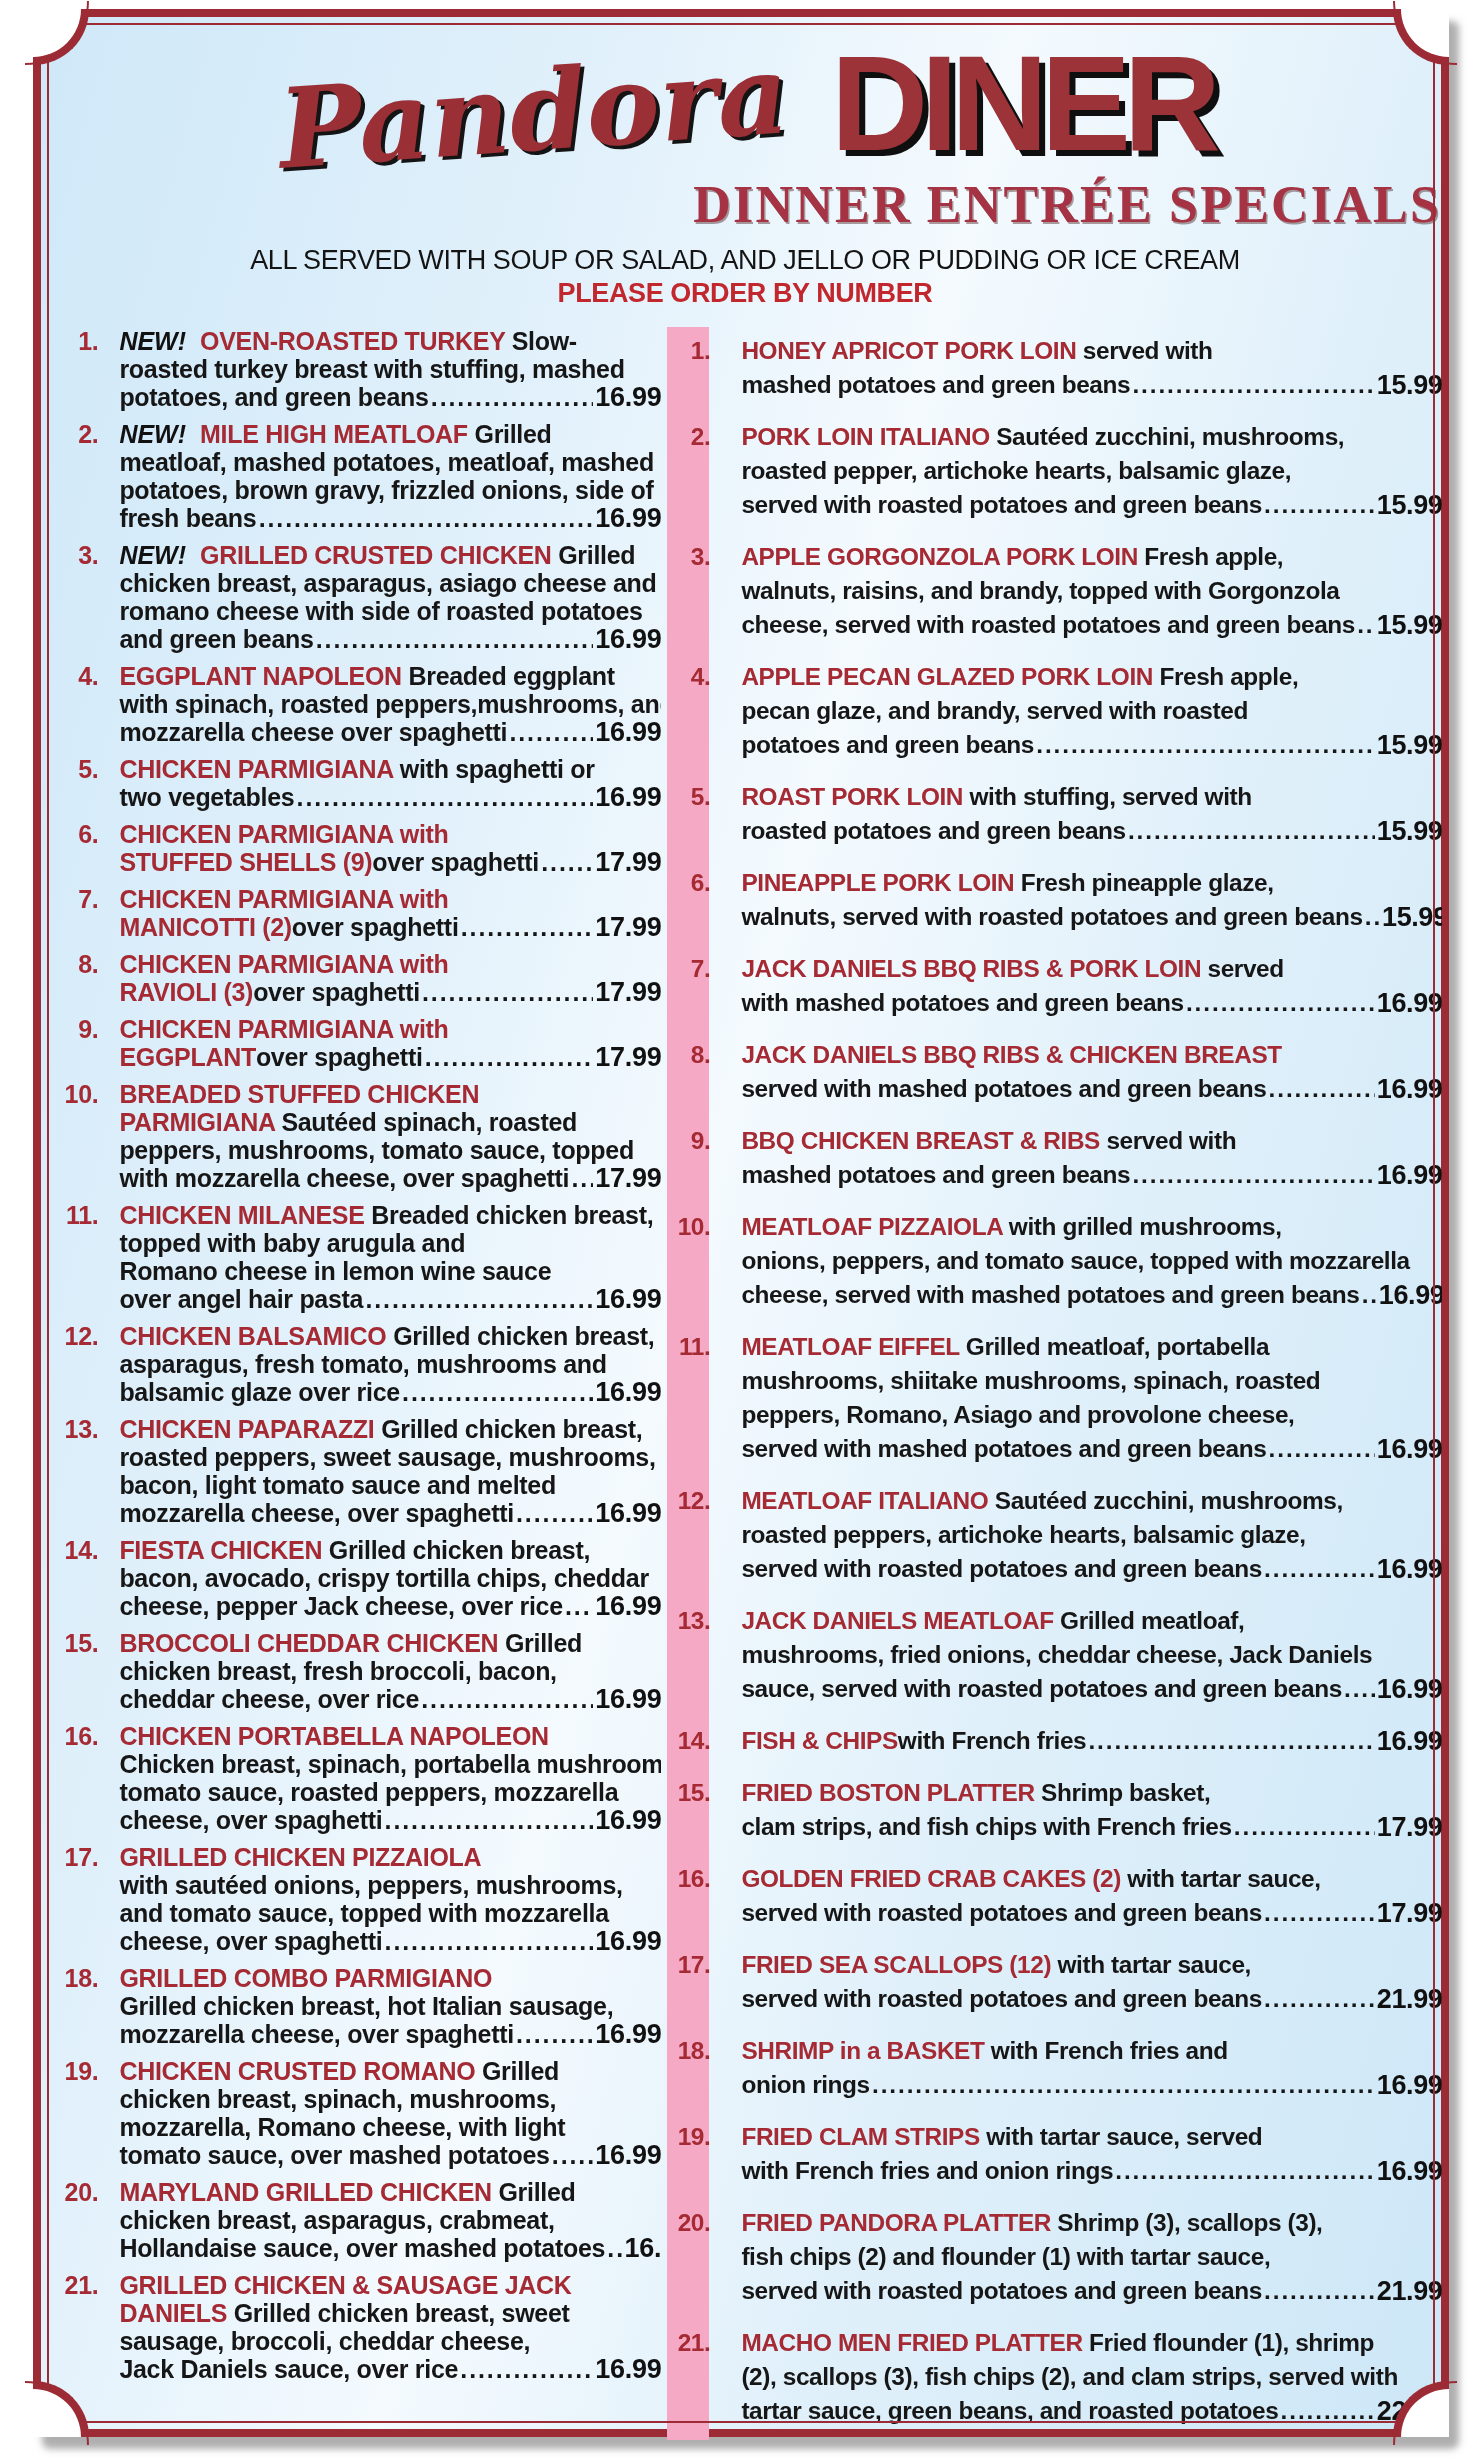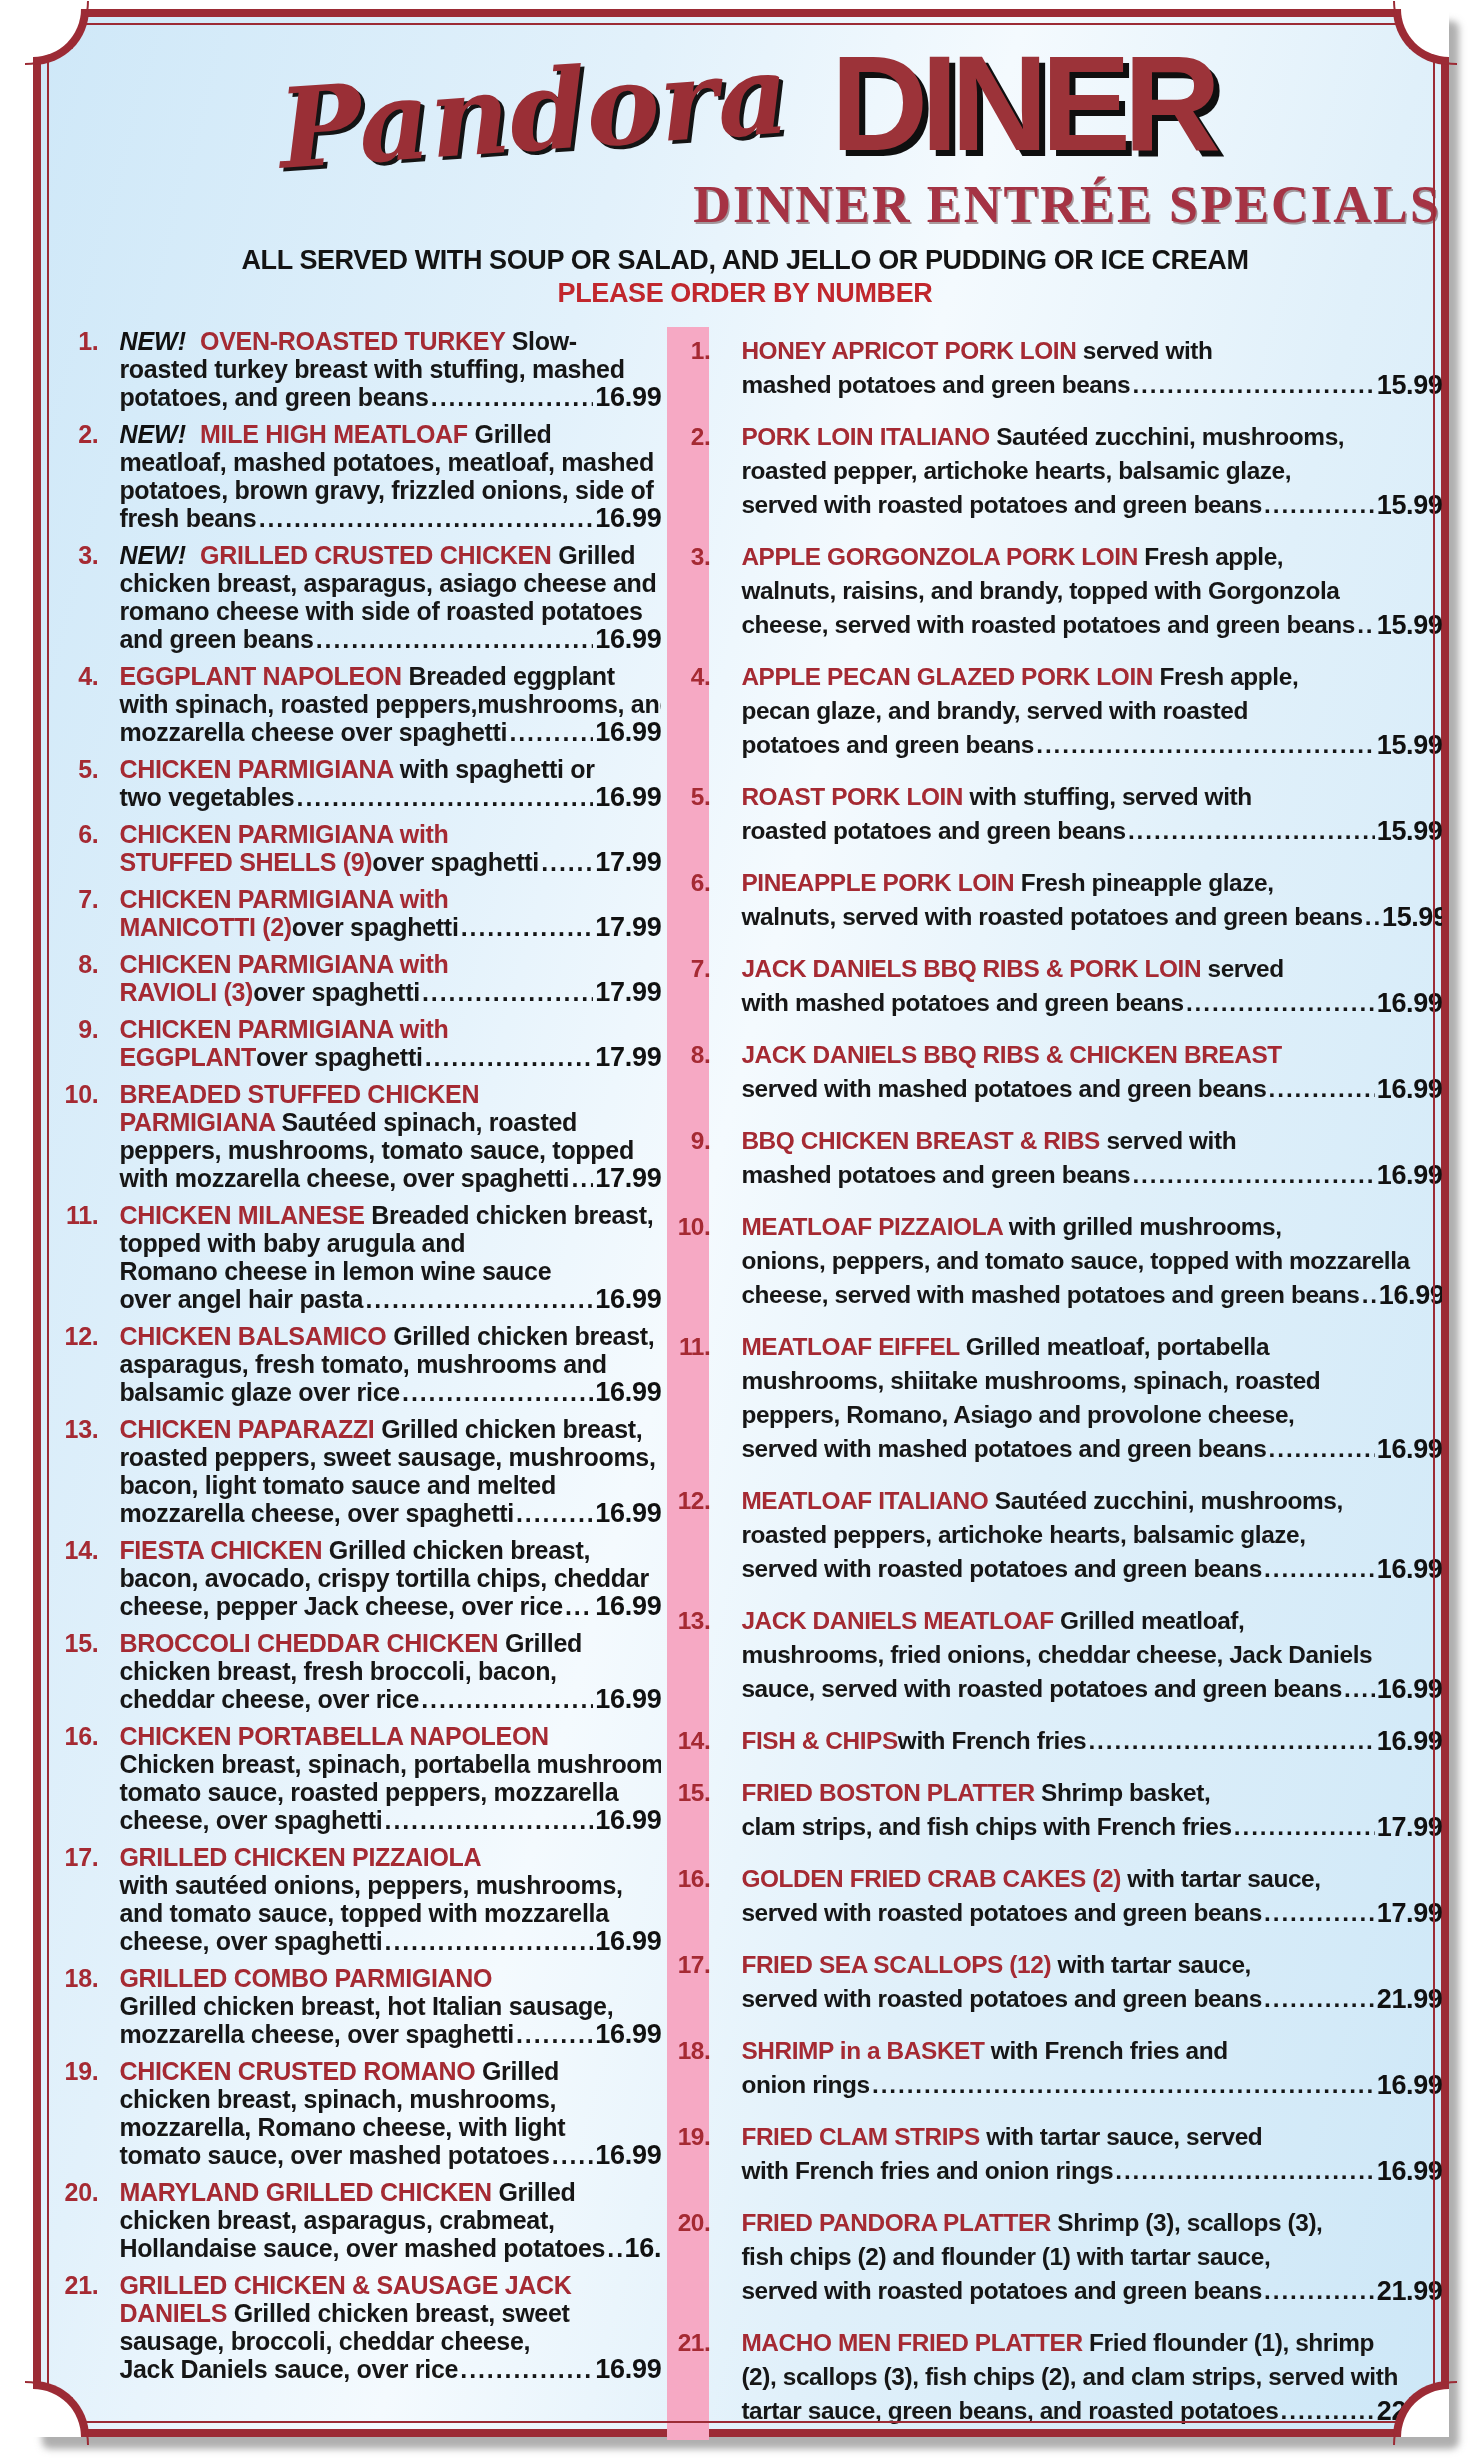--- a/index.html
+++ b/index.html
@@ -46,21 +46,21 @@
   .brand .diner{
     font-weight:bold;font-size:135px;line-height:1;color:#9c3339;
     letter-spacing:-7.4px;text-shadow:6px 6px 0 #0f0f0f;display:inline-block;
   }
   .subtitle{
     font-family:"Liberation Serif",serif;font-weight:bold;font-size:52px;
     color:var(--subtitle-red);letter-spacing:2.2px;margin-top:4.4px;
     text-shadow:1.5px 1.5px 0 rgba(60,10,10,.4);
     text-align:right;
   }
-  .note{font-size:27px;font-weight:bold;letter-spacing:-0.4px;margin-top:10.4px;color:#141414;padding-left:8px;}
+  .note{font-size:27px;font-weight:normal;letter-spacing:-0.4px;margin-top:10.4px;color:#141414;padding-left:8px;}
   .order{font-size:27px;font-weight:bold;letter-spacing:-0.4px;margin-top:2.2px;color:var(--order-red);padding-left:8px;}
 
   .columns{position:relative;display:flex;margin-top:18px;padding:0 6px 0 7.4px;z-index:2;}
   .col{position:relative;}
   .col-left{width:613px;}
   .col-right{width:781px;margin-top:7.4px;padding-left:3px;}
   .col-right::before{
     content:"";position:absolute;left:6px;top:-7.4px;bottom:6px;width:42px;
     background:var(--pink);z-index:0;
   }

